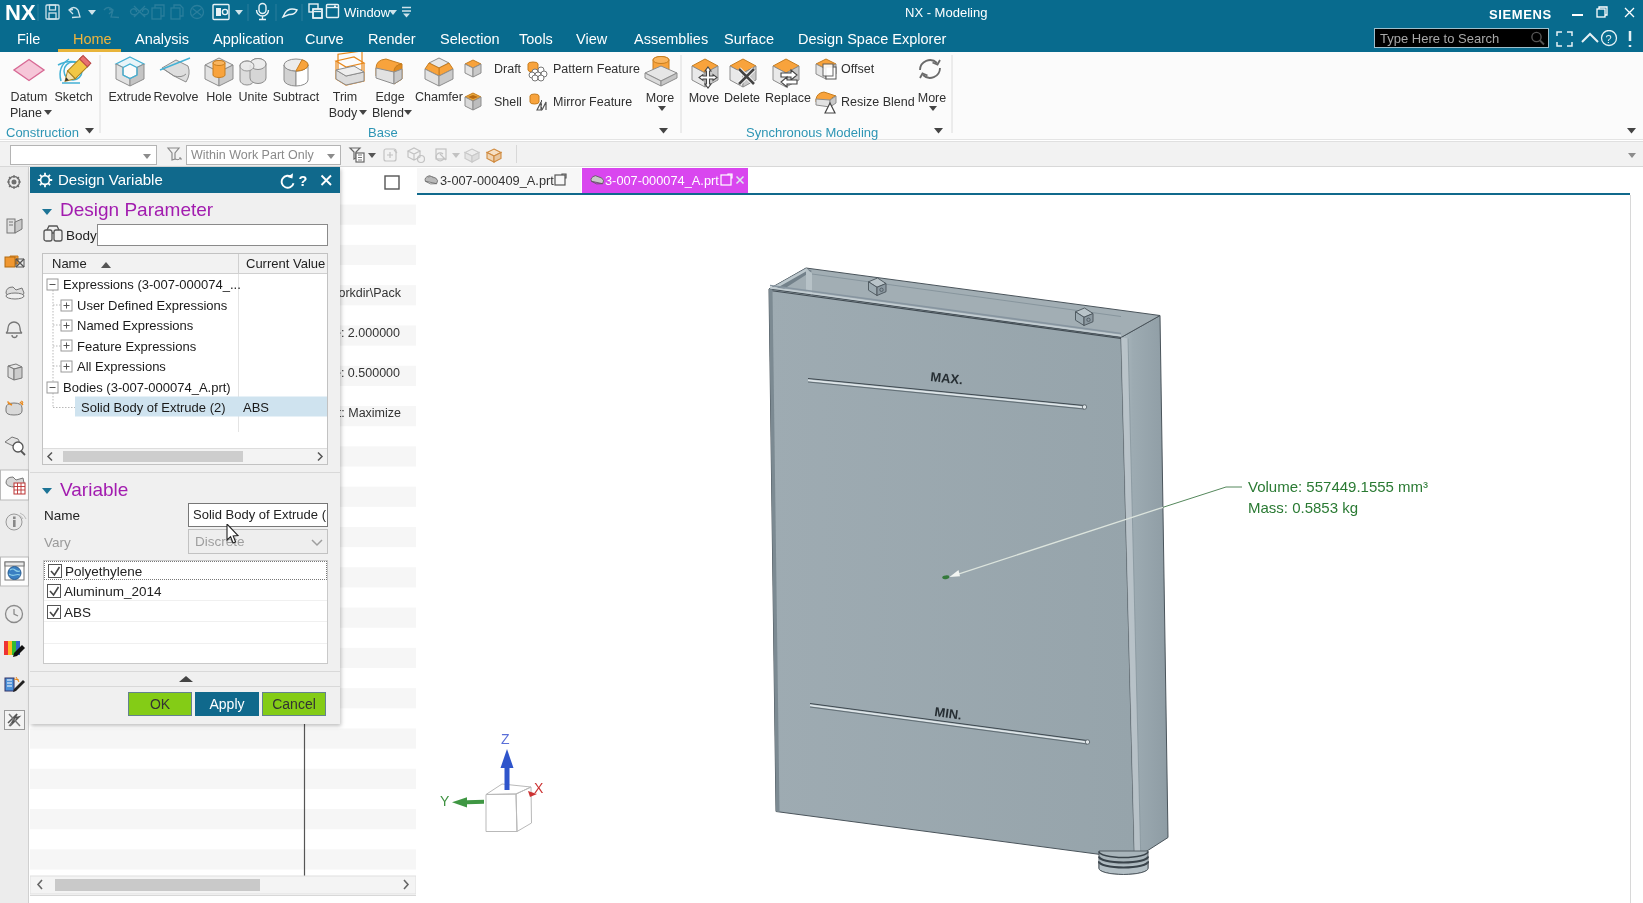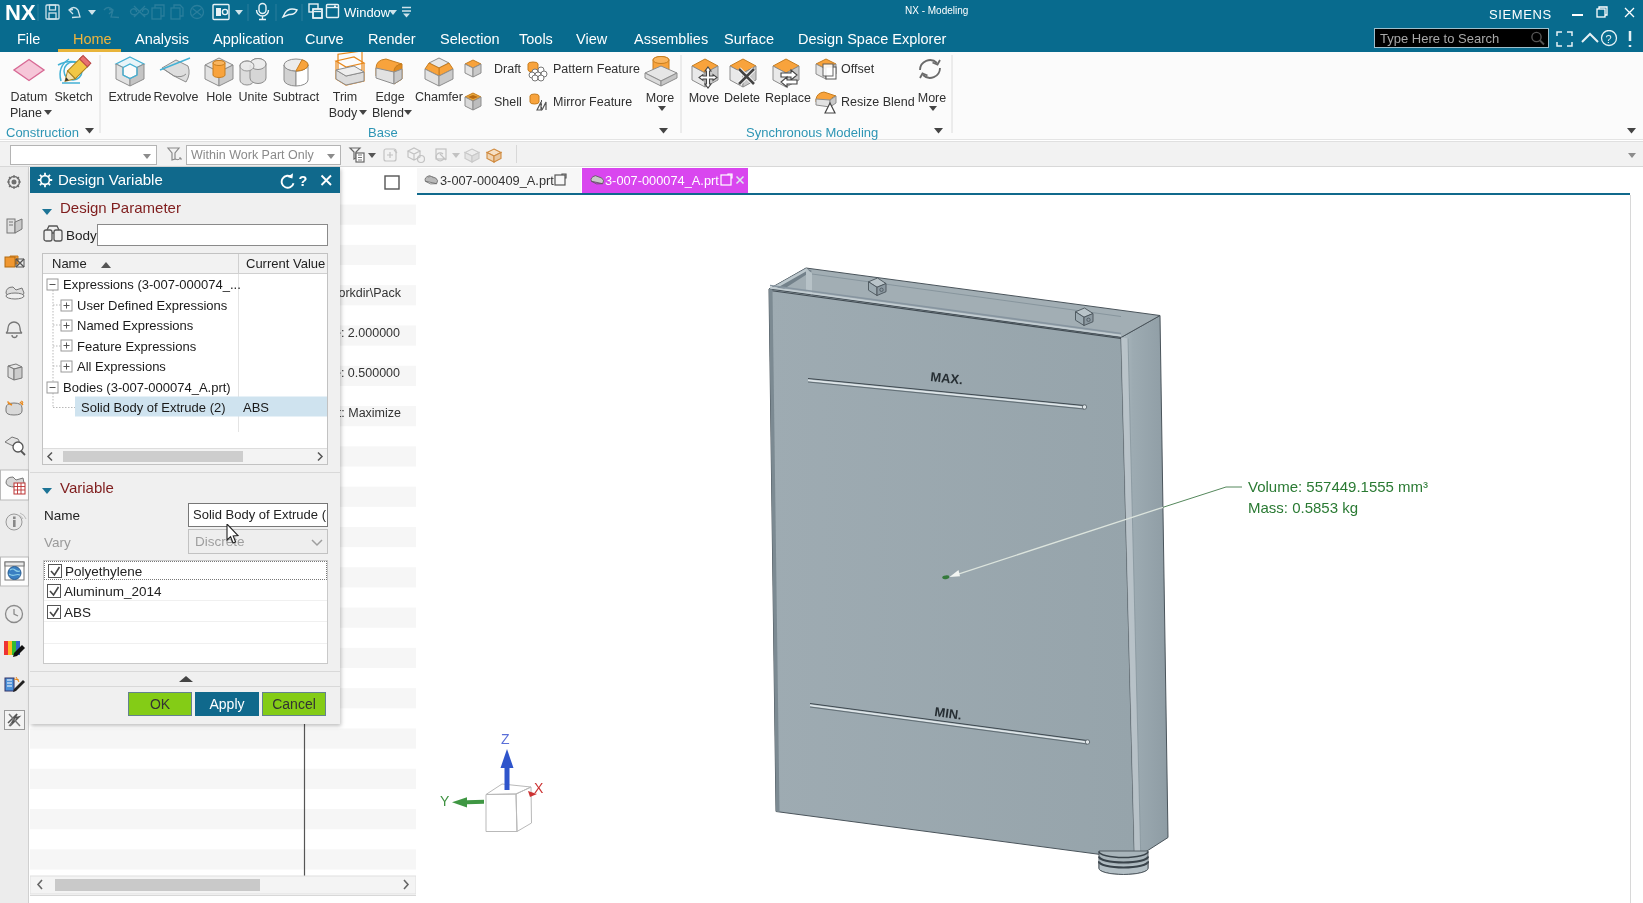--- a/index.html
+++ b/index.html
@@ -6,43 +6,43 @@
 html,body { width:1643px; height:903px; overflow:hidden; background:#fff;
   font-family:"Liberation Sans", sans-serif; }
 #page { position:relative; width:1484px; height:903px; }
 .abs { position:absolute; }
 
 
 #titlebar { left:0; top:0; width:1643px; height:25px; background:#086b8e; }
 #menubar { left:0; top:25px; width:1643px; height:27px; background:#086b8e; }
 .menuitem { position:absolute; top:31px; color:#fff; font-size:14.5px; }
 #nxlogo { position:absolute; left:5px; top:0px; color:#fff; font-size:22px; font-weight:bold; letter-spacing:0px; }
-#wintitle { position:absolute; left:905px; top:5px; color:#fff; font-size:10px; }
-#siemens { position:absolute; left:1489px; top:7px; color:#fff; font-size:13px; font-weight:normal; letter-spacing:0.6px; }
+#wintitle { position:absolute; left:905px; top:5px; color:#fff; font-size:13px; }
+#siemens { position:absolute; left:1489px; top:7px; color:#fff; font-size:13px; font-weight:bold; letter-spacing:0.6px; }
 
 
 #ribbon { left:0; top:52px; width:1643px; height:88px; background:#fbfbfb; border-bottom:1px solid #e4e4e4; }
 .rlabel { position:absolute; top:37px; width:100%; text-align:center; font-size:12.5px; color:#303030; }
 .grouplabel { position:absolute; top:73px; font-size:13px; color:#2d95b4; }
 
 
 #toolrow { left:0; top:141px; width:1643px; height:26px; background:#f2f2f2; border-top:1px solid #e0e0e0; border-bottom:1px solid #d8d8d8;}
 .combo { position:absolute; top:3px; height:20px; background:#fff; border:1px solid #b4b4b4; font-size:12.5px; color:#8a8a8a; padding:2px 4px; }
 .combocaret { position:absolute; right:5px; top:8px; width:0; height:0; border-left:4px solid transparent; border-right:4px solid transparent; border-top:5px solid #8c8c8c; }
 
 
 #sidebar { left:0; top:167px; width:29px; height:736px; background:#ececec; border-right:1px solid #d0d0d0; }
 
 
 #panel { left:30px; top:167px; width:386px; height:736px; background:#fff; border-right:1px solid #c9c9c9; }
 
 
 #dialog { left:30px; top:167px; width:310px; height:557px; background:#f0f0f0; box-shadow:1px 2px 4px rgba(0,0,0,0.25); }
 #dlgtitle { position:absolute; left:0; top:0; width:310px; height:26px; background:#10698c; color:#fff; font-size:15px; }
-.teal-head { color:#7f1d1d; font-size:15px; }
+.teal-head { color:#a21caf; font-size:19px; }
 .tri-down { display:inline-block; width:0; height:0; border-left:5px solid transparent; border-right:5px solid transparent; border-top:6px solid #1d7496; }
 .btn { position:absolute; height:24px; background:#84cc16; border:1px solid #64828f; color:#333; font-size:14px; text-align:center; line-height:22px; }
 
 
 #canvas { left:417px; top:195px; width:1213px; height:708px; background:#fff; }
 #tabbar { left:417px; top:168px; width:1213px; height:25px; background:#fff; }
 .tab { position:absolute; top:0; height:25px; font-size:12.8px; }
 #tabline { left:417px; top:193px; width:1213px; height:2px; background:#10698c; }
 #rightline { left:1630px; top:195px; width:1px; height:708px; background:#d8d8d8; }
 </style>

